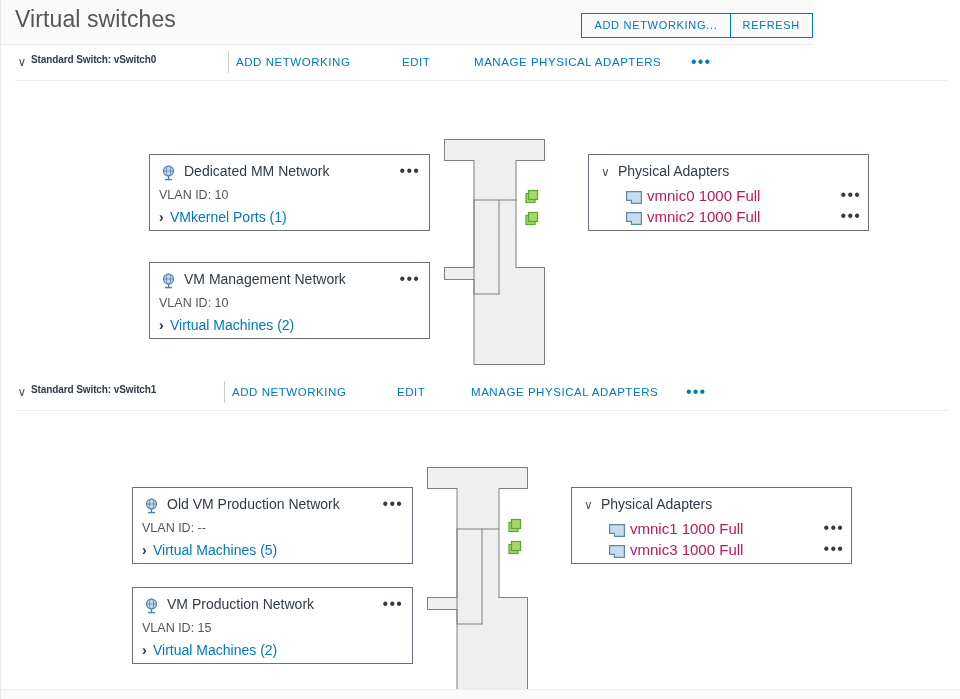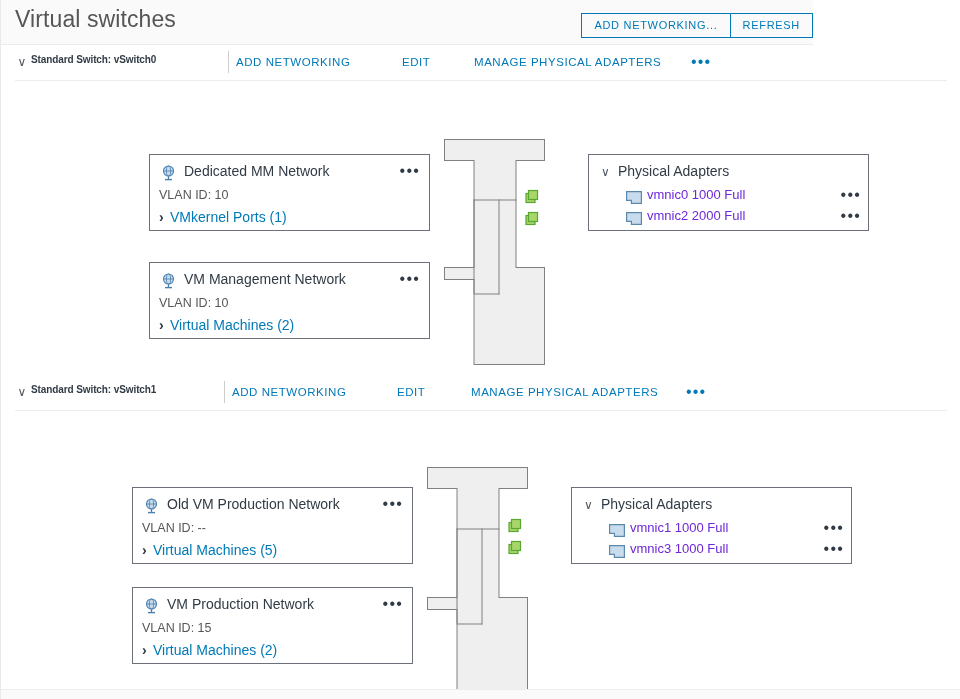--- a/index.html
+++ b/index.html
@@ -197,22 +197,22 @@
     height: 20px;
   }
   .pa-nic-icon {
     position: absolute;
     left: 0; top: 3px;
     width: 16px; height: 13px;
   }
   .pa-label {
     position: absolute;
     left: 21px; top: 0px;
-    font-size: 13px;
-    color: #6d28d9;
+    font-size: 15px;
+    color: #be185d;
     white-space: nowrap;
   }
   .pa-more {
     position: absolute;
     right: 9px;
     font-size: 16px;
     letter-spacing: 1.2px;
     color: #313b45;
     line-height: 16px;
     cursor: pointer;
@@ -324,21 +324,21 @@
           </span>
           <span class="pa-label">vmnic0 1000 Full</span>
           <span class="pa-more" style="top:0px;">•••</span>
         </div>
         <div class="pa-row" style="top:53px;width:244px;">
           <span class="pa-nic-icon">
             <svg width="16" height="13" viewBox="0 0 16 13">
               <path d="M0.6 0.6 H15.4 V12.4 H5.4 V9.4 H0.6 Z" fill="#c9dced" stroke="#5b88ad" stroke-width="1.2" stroke-linejoin="miter"></path>
             </svg>
           </span>
-          <span class="pa-label">vmnic2 2000 Full</span>
+          <span class="pa-label">vmnic2 1000 Full</span>
           <span class="pa-more" style="top:0px;">•••</span>
         </div>
       </div>
 
     </div>
   </div>
 
   <div class="switch-section" style="top:375px;">
 
     <div class="switch-toolbar">

